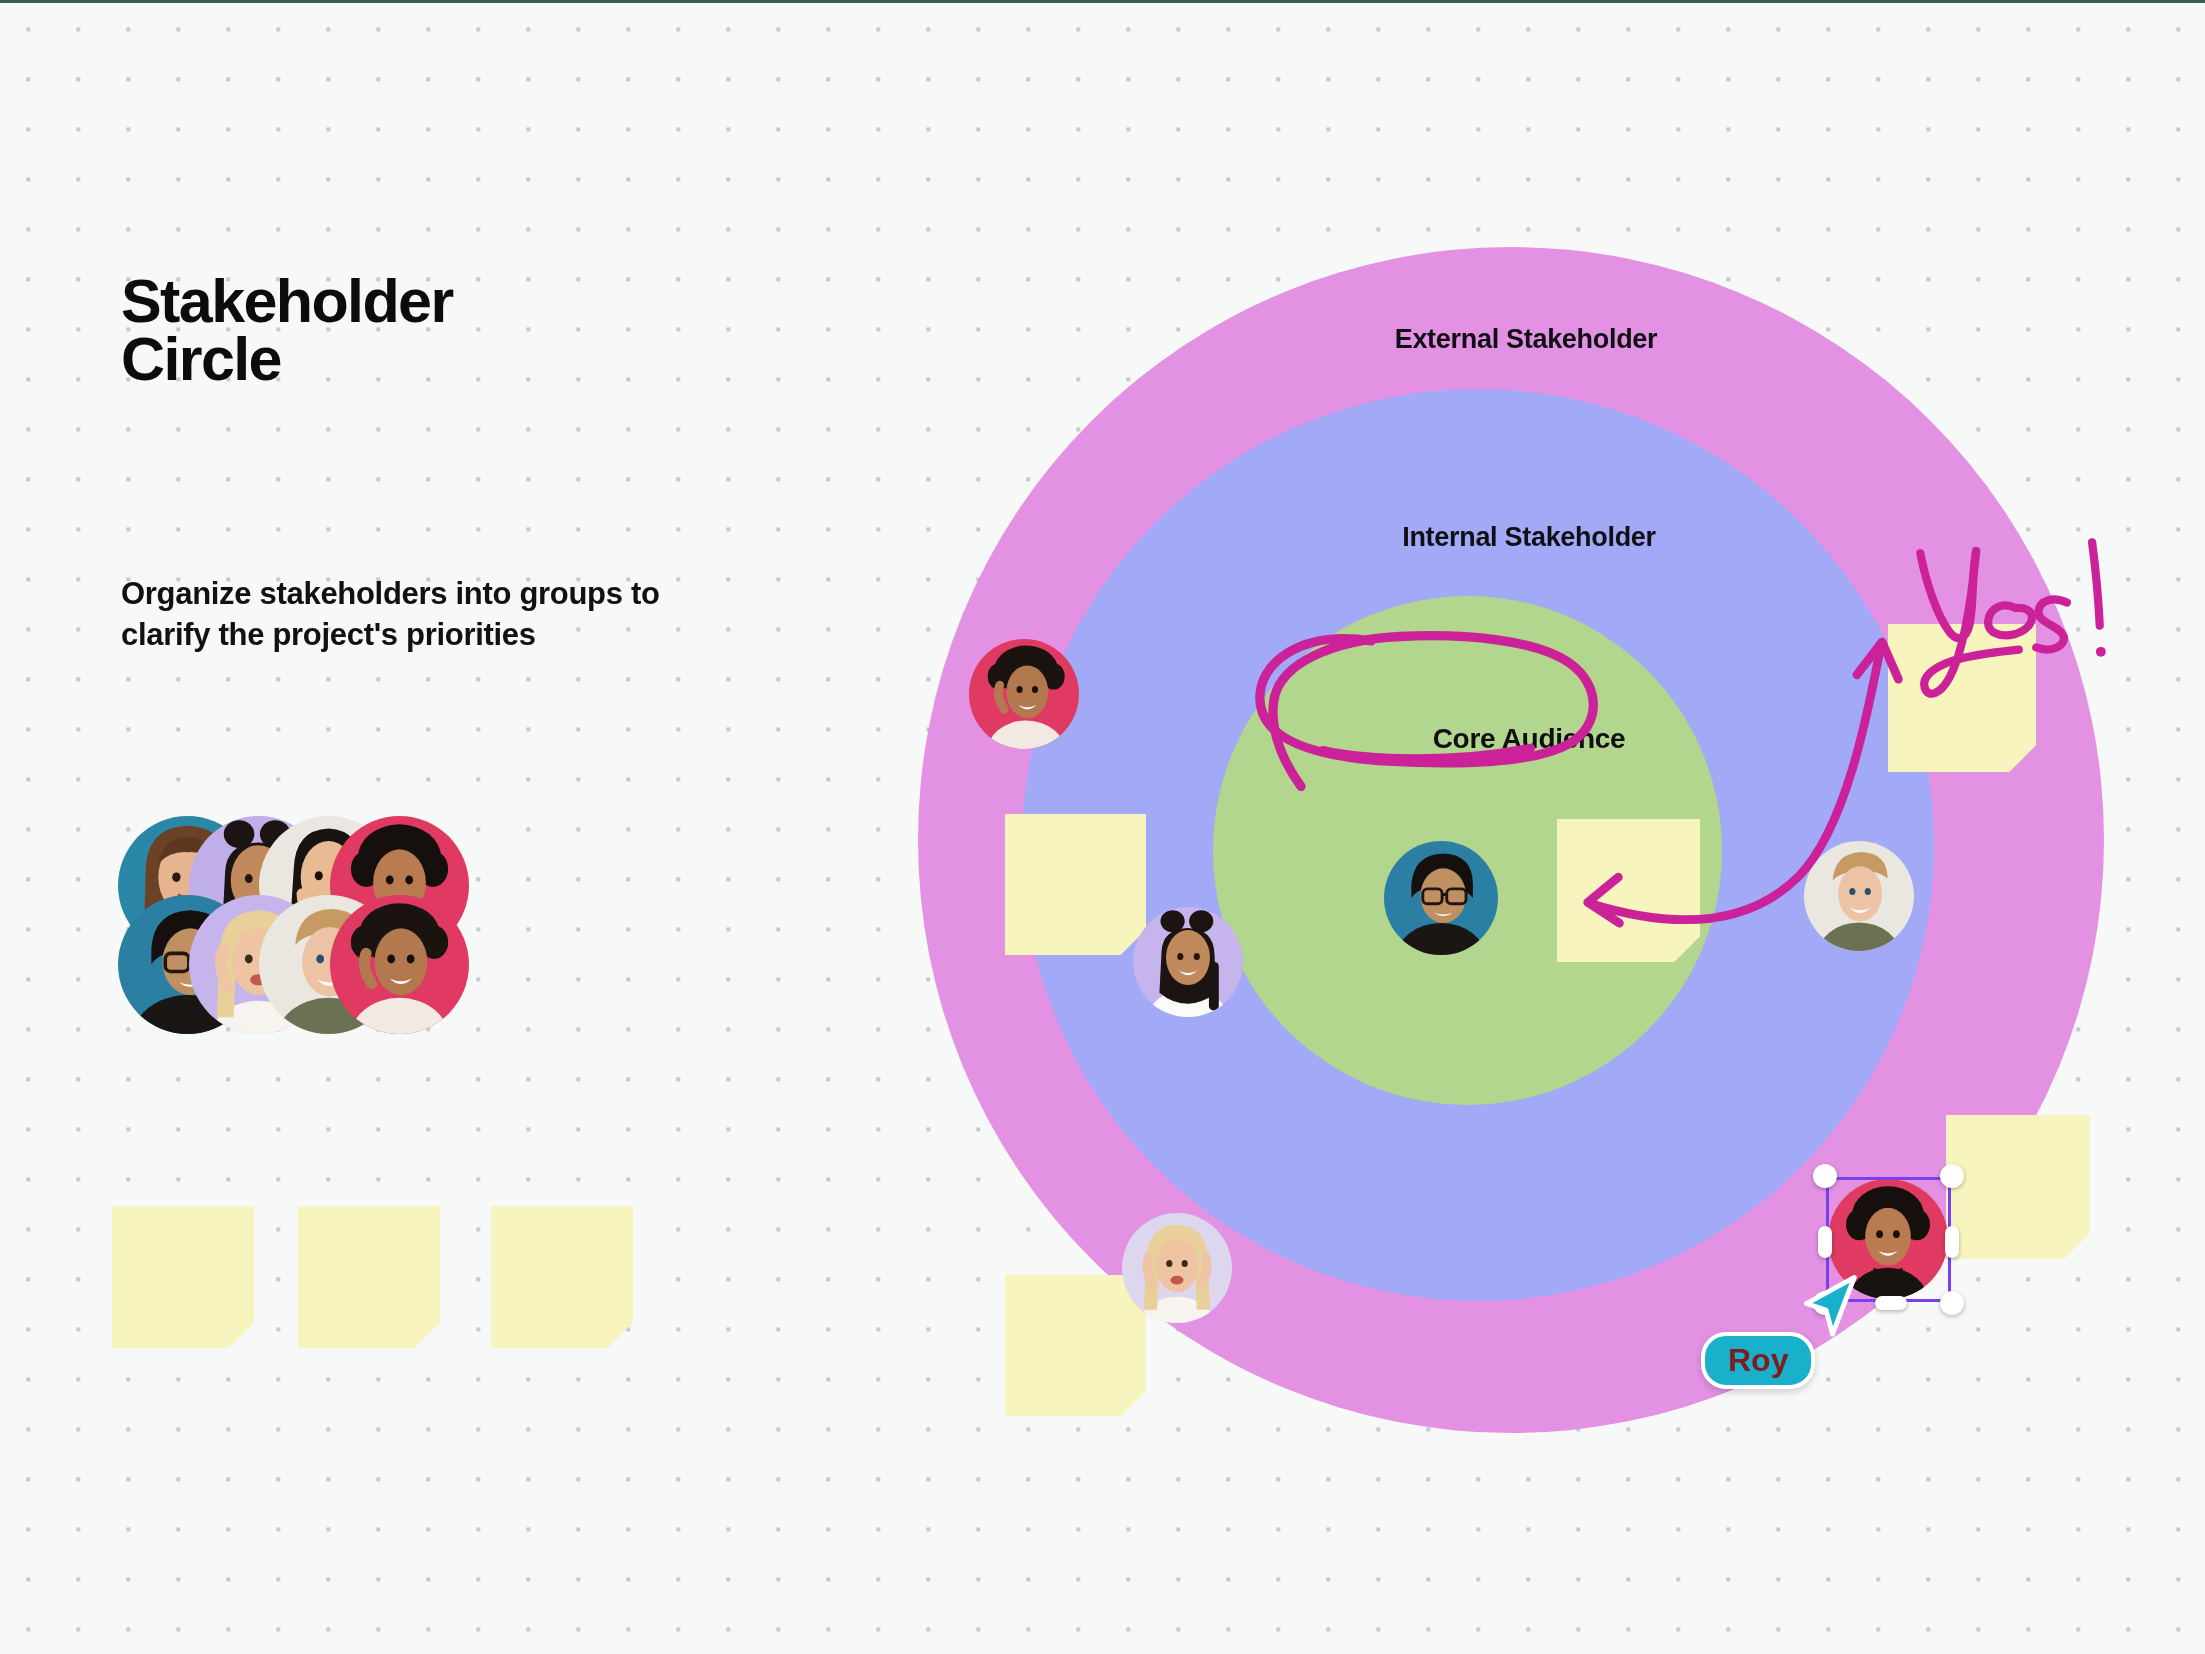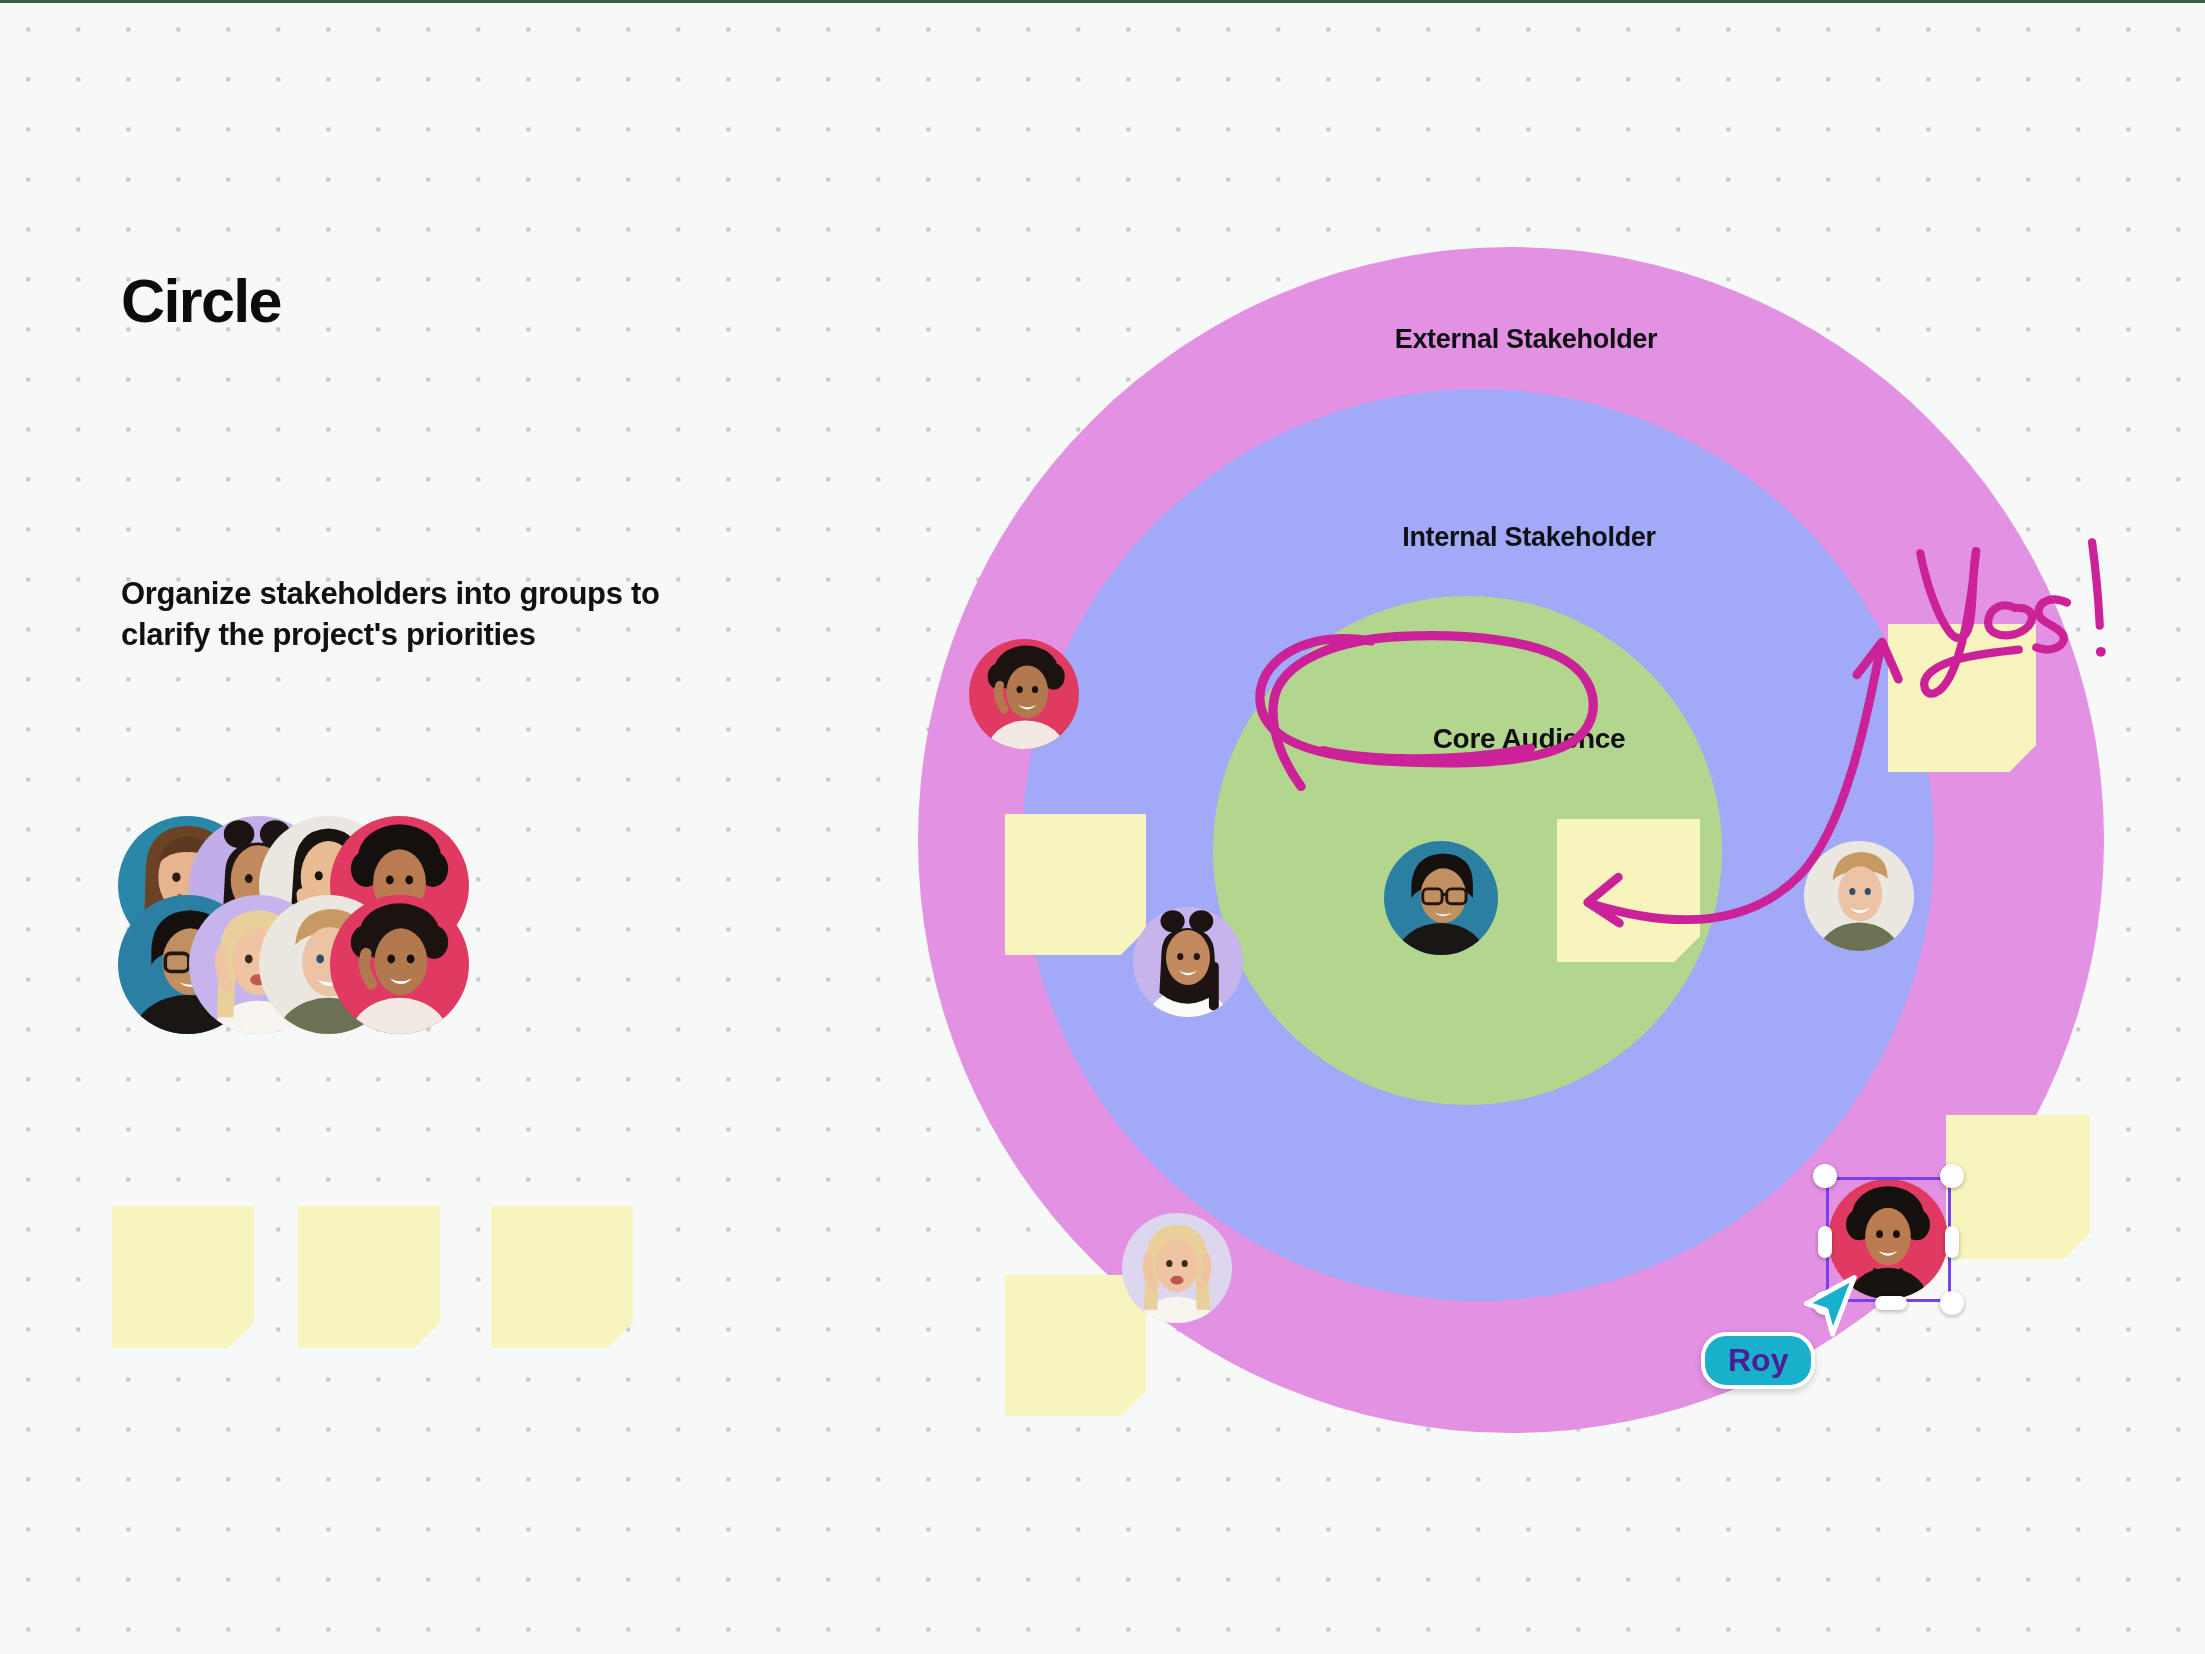--- a/index.html
+++ b/index.html
@@ -70,31 +70,32 @@
   .hnd{position:absolute;background:#fff;box-shadow:0 1.6px 4.4px rgba(0,0,0,0.3);}
   .hnd.c{width:24px;height:24px;border-radius:50%;}
   .hnd.v{width:14.2px;height:32px;border-radius:7.1px;}
   .hnd.h{width:32px;height:14.2px;border-radius:7.1px;}
 
   #cursor{position:absolute;left:1802px;top:1272px;width:60px;height:68px;z-index:50;}
   #roylabel{
     position:absolute;left:1701px;top:1332px;
     background:#19b0cc;border:4.9px solid #fff;border-radius:25px;
     padding:7.7px 23px 9.8px 23px;
-    font-size:32px;font-weight:bold;color:#4c1d95;line-height:1;
+    font-size:32px;font-weight:bold;color:#7f1d1d;line-height:1;
     box-shadow:0 2.7px 7.7px rgba(0,0,0,0.18);z-index:49;text-align:right;
   }
 </style>
 </head>
 <body>
 
 <div id="canvas"></div>
 <div id="topbar" style="background: rgb(59, 94, 72);"></div>
 
 <div id="title">
+  <div>Stakeholder</div>
   <div>Circle</div>
 </div>
 
 <div id="subtitle">Organize stakeholders into groups to clarify the project's priorities</div>
 
 <div>
   <div class="ava" style="left:118px;top:816px;width:139px;height:139px;">
     <div class="bg" style="background:#2b87a8"></div>
     <svg viewBox="0 0 100 100" preserveAspectRatio="none">
       <ellipse cx="50" cy="104" rx="40" ry="32" fill="#f3f2f0"></ellipse>

